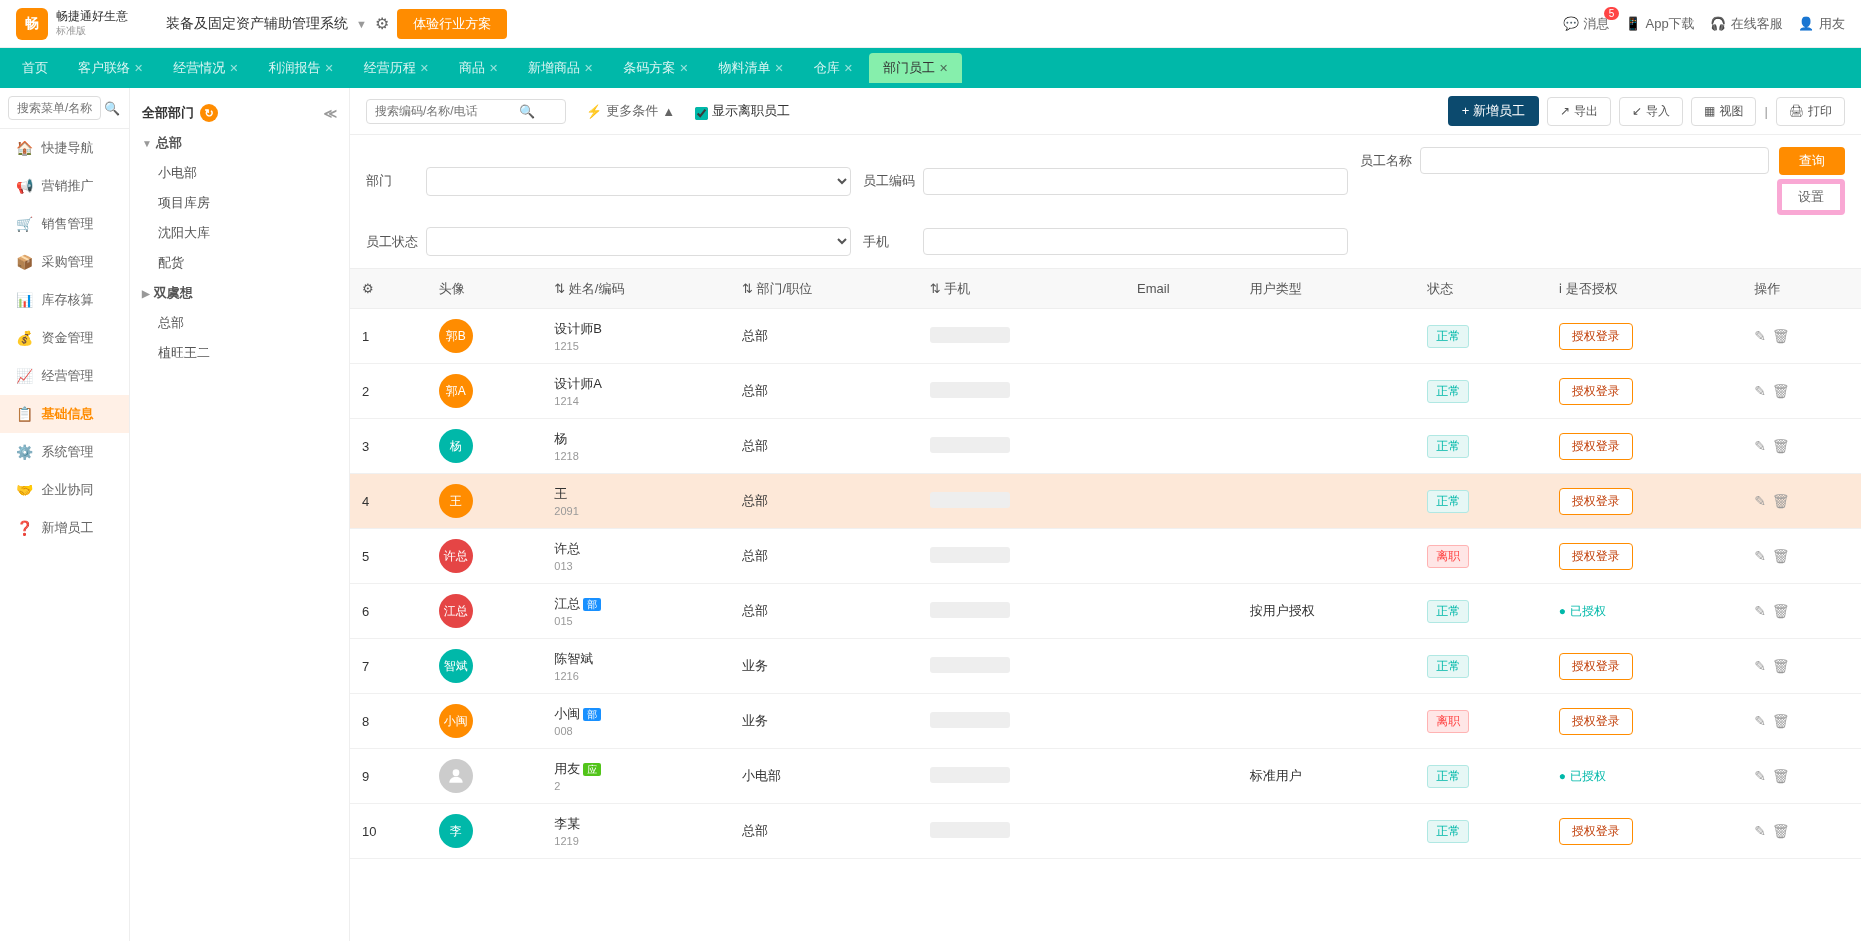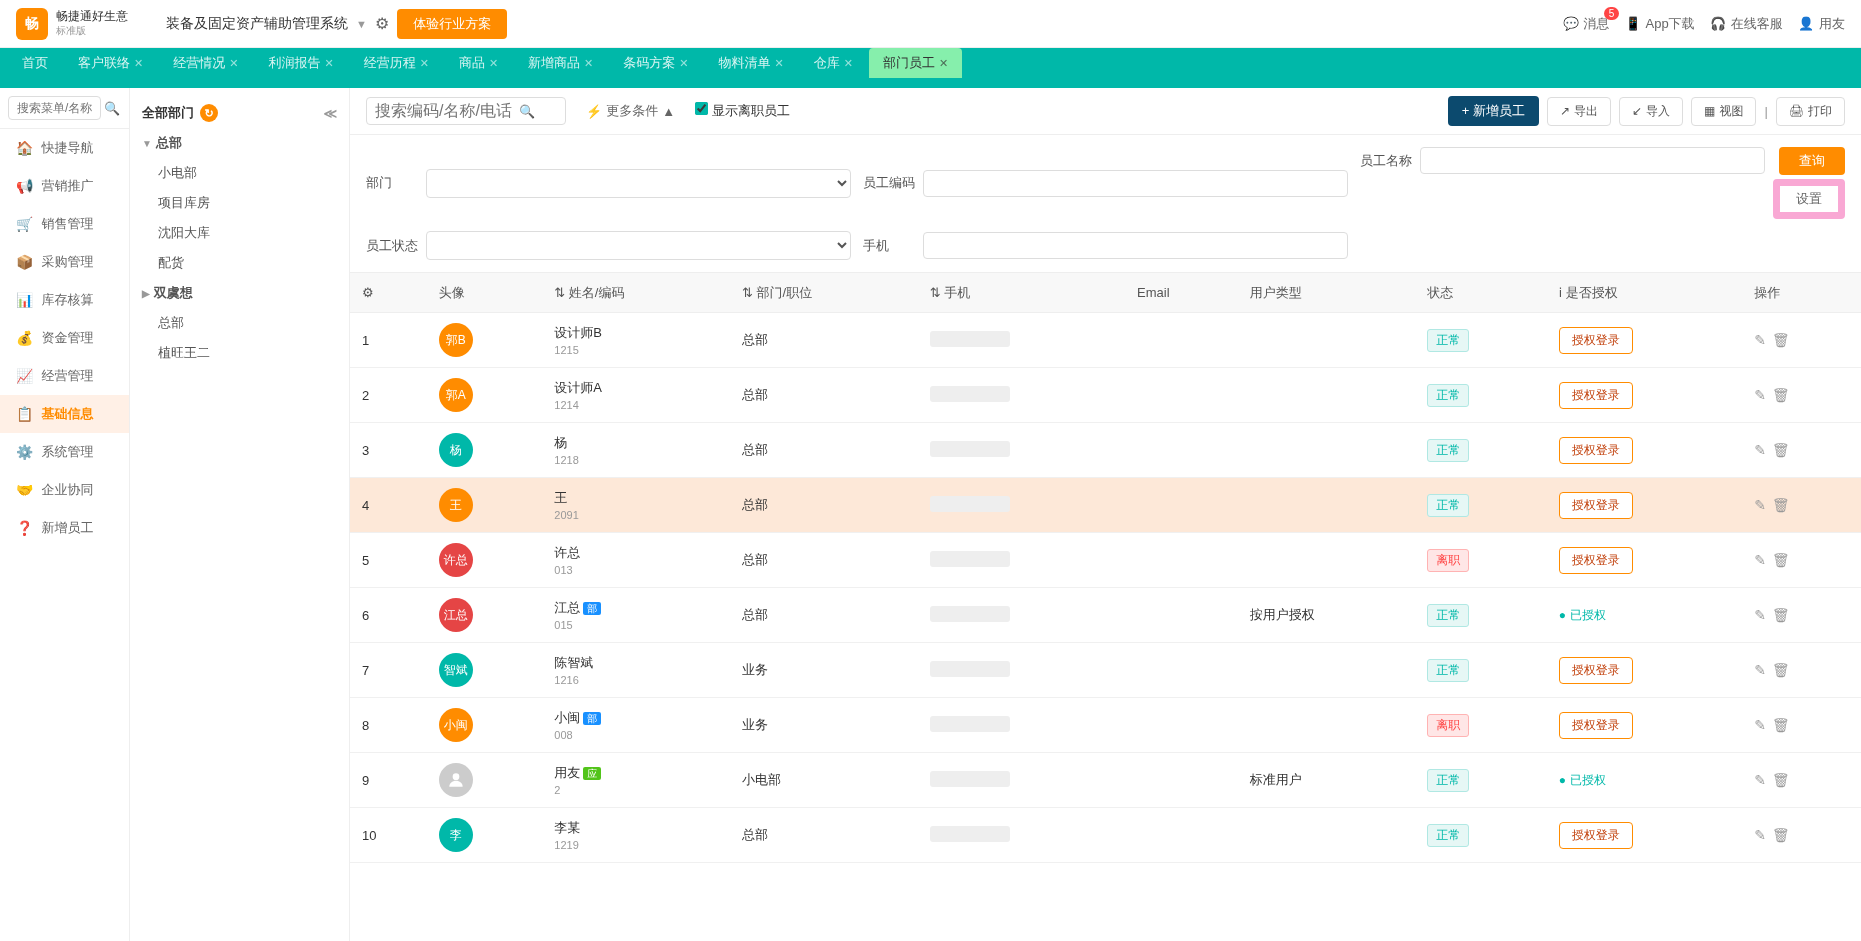--- a/index.html
+++ b/index.html
@@ -71,21 +71,21 @@
       position: absolute;
       top: -8px;
       right: -10px;
     }
 
     
     .nav-tabs {
       background: #00b8a9;
       height: 40px;
       display: flex;
-      align-items: flex-start;
+      align-items: center;
       padding: 0 8px;
       gap: 2px;
     }
     .nav-tab {
       color: rgba(255,255,255,0.85);
       padding: 6px 14px;
       border-radius: 4px 4px 0 0;
       cursor: pointer;
       font-size: 13px;
       white-space: nowrap;
@@ -211,37 +211,37 @@
       align-items: center;
       border: 1px solid #ddd;
       border-radius: 4px;
       padding: 4px 8px;
       gap: 4px;
       min-width: 200px;
     }
     .search-input-wrap input {
       border: none;
       outline: none;
-      font-size: 16px;
+      font-size: 12px;
       color: #999;
       width: 140px;
     }
     .filter-btn {
       display: flex;
       align-items: center;
       gap: 4px;
       color: #666;
       cursor: pointer;
       font-size: 13px;
       padding: 4px 8px;
       border-radius: 4px;
     }
     .checkbox-label {
       display: flex;
-      align-items: flex-start;
+      align-items: flex-end;
       gap: 4px;
       font-size: 13px;
       color: #333;
       cursor: pointer;
     }
     .checkbox-label input[type=checkbox] { accent-color: #00b8a9; }
     .toolbar-right {
       margin-left: auto;
       display: flex;
       align-items: center;
@@ -310,21 +310,21 @@
       color: #fff;
       border: none;
       border-radius: 4px;
       padding: 5px 20px;
       cursor: pointer;
       font-size: 13px;
     }
     .btn-settings {
       background: #fff;
       color: #666;
-      border: 7px solid #f9a8d4;
+      border: 5px solid #f9a8d4;
       border-radius: 4px;
       padding: 4px 16px;
       cursor: pointer;
       font-size: 13px;
     }
 
     
     .table-wrap {
       flex: 1;
       overflow: auto;

